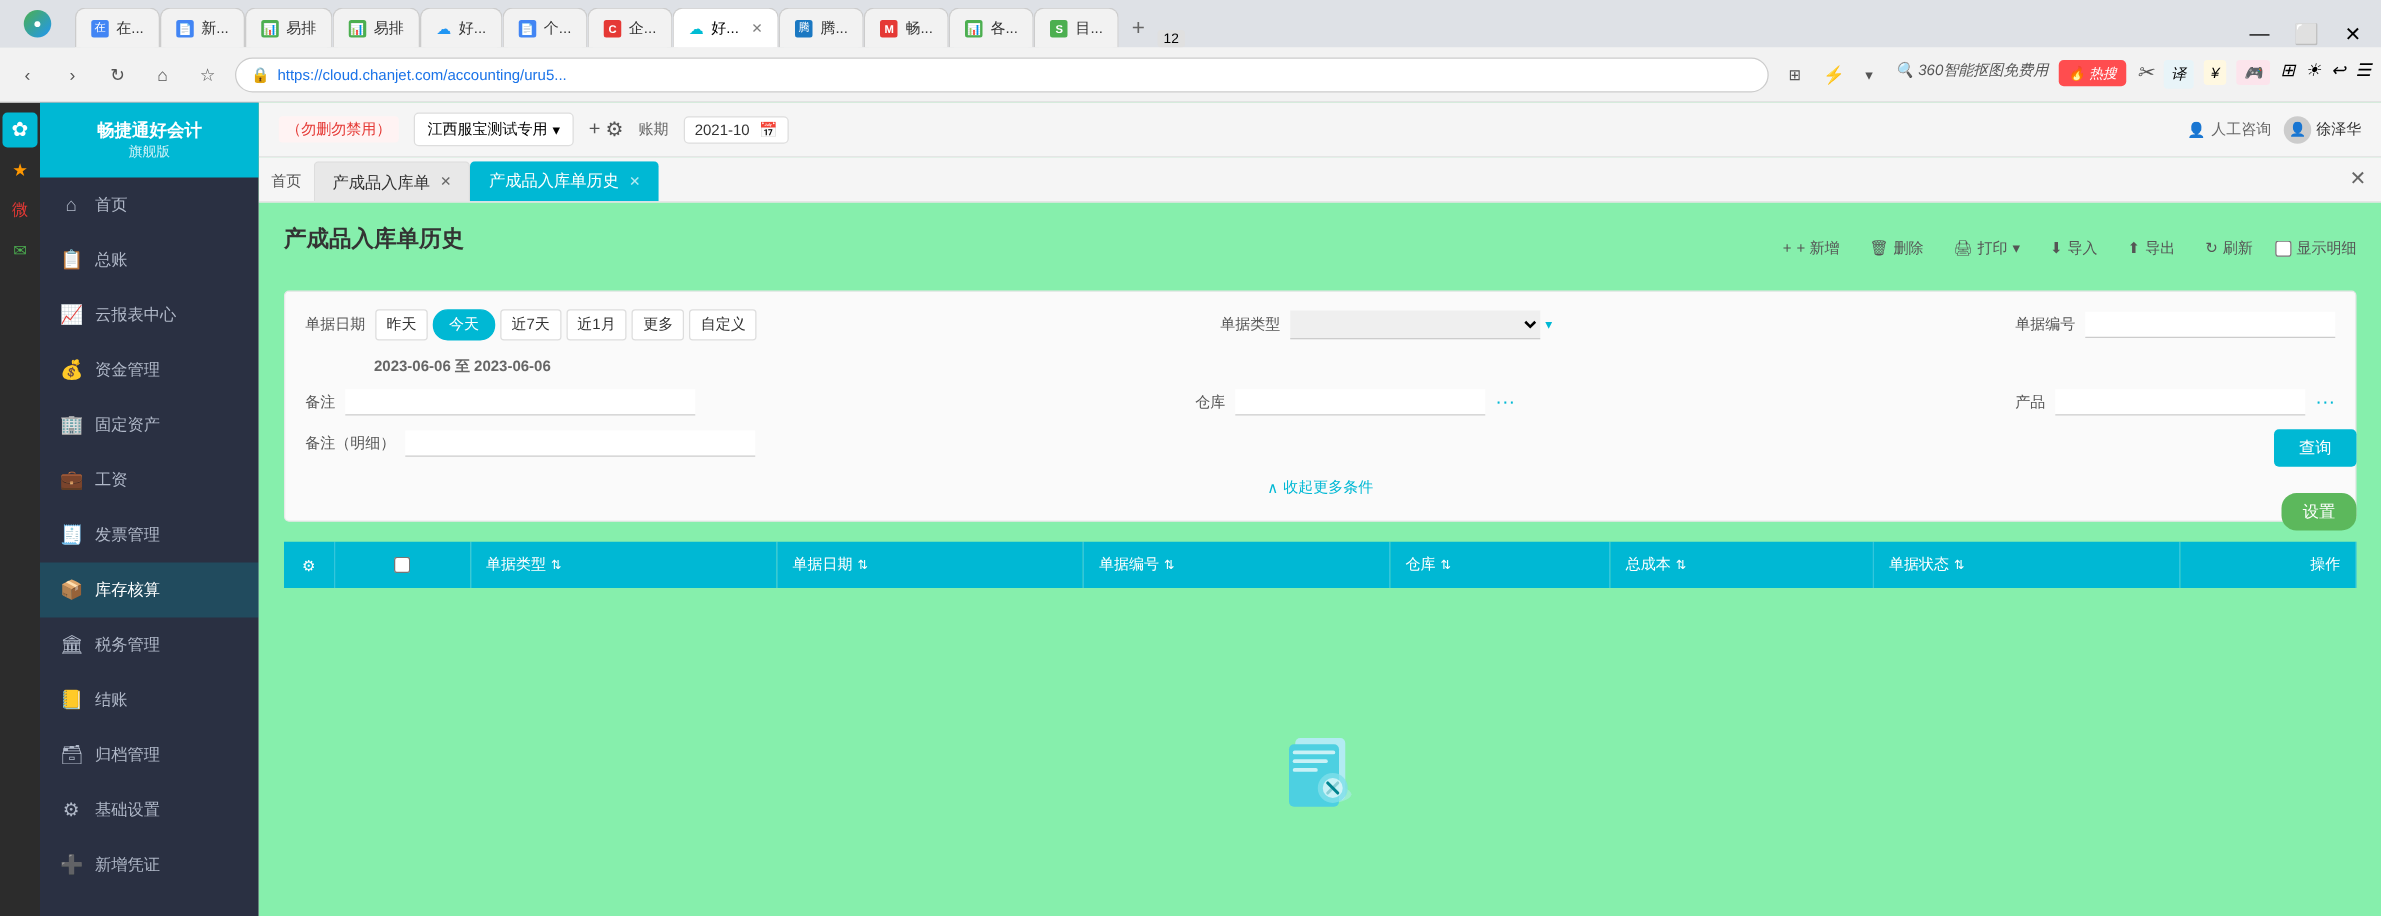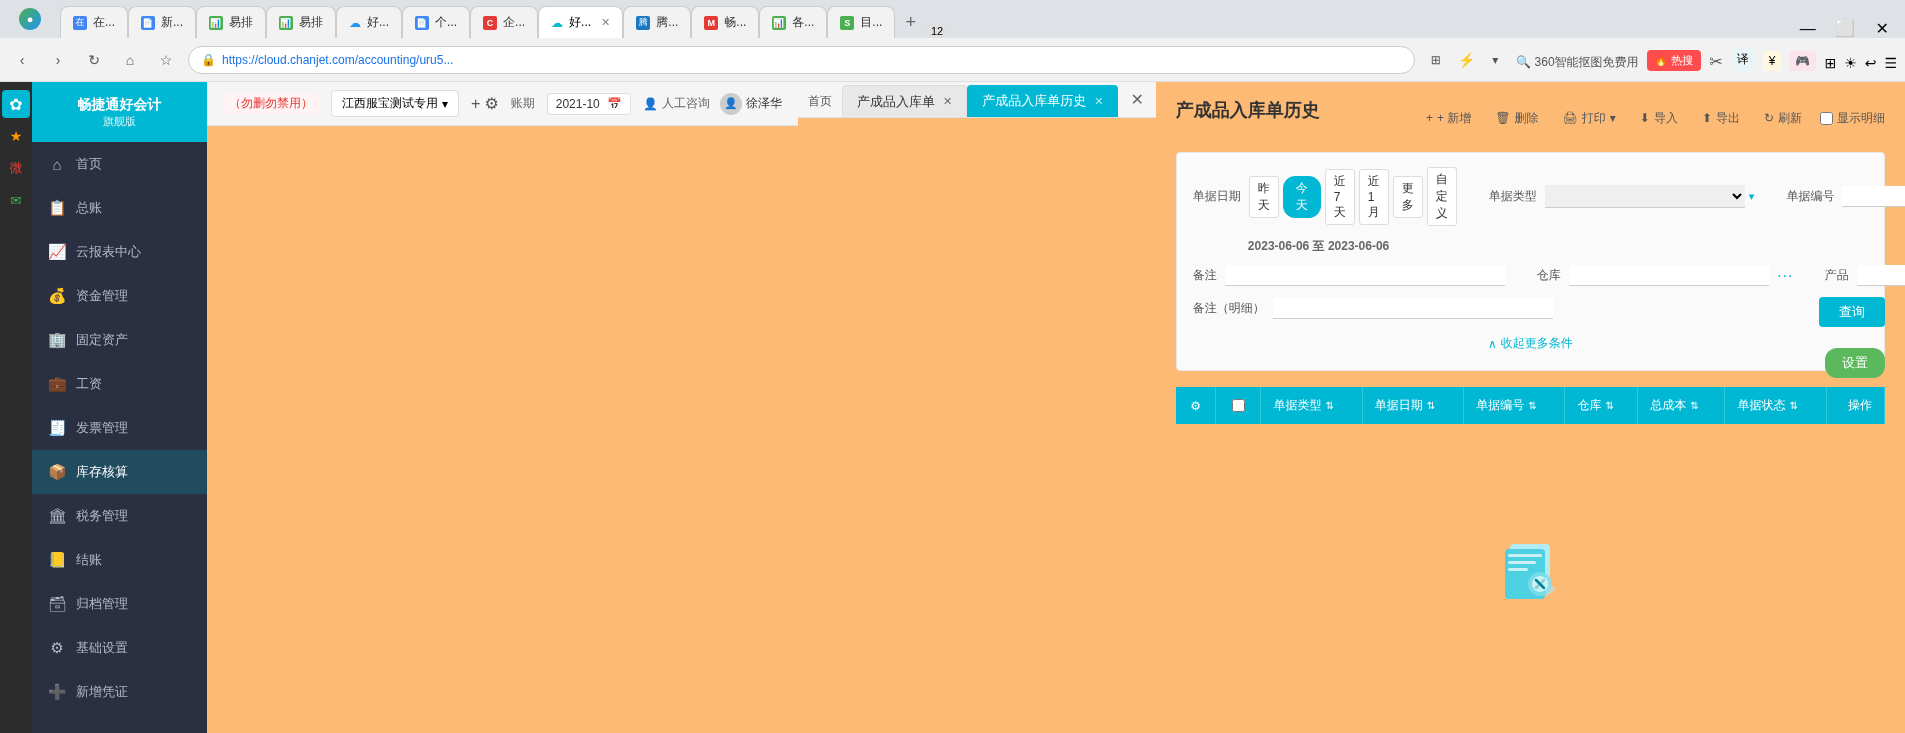--- a/index.html
+++ b/index.html
@@ -34,21 +34,21 @@
     
     .sidebar { width: 175px; background: #2a3042; display: flex; flex-direction: column; }
     .sidebar-header { height: 60px; background: #00b8d4; display: flex; align-items: center; justify-content: center; flex-direction: column; }
     .sidebar-logo-text { color: white; font-size: 14px; font-weight: bold; }
     .sidebar-sub { color: rgba(255,255,255,0.8); font-size: 11px; }
     .sidebar-item { height: 44px; display: flex; align-items: center; padding: 0 16px; gap: 10px; cursor: pointer; color: #b0b8c8; font-size: 13px; }
     .sidebar-item.active { background: rgba(0,184,212,0.2); color: white; }
     .sidebar-item-icon { font-size: 15px; width: 18px; text-align: center; }
     
     
-    .content-area { flex: 1; display: flex; flex-direction: row; background: #fdba74; overflow: hidden; }
+    .content-area { flex: 1; display: flex; flex-direction: column; background: #86efac; overflow: hidden; }
     
     
     .top-header { height: 44px; background: #f5f5f5; display: flex; align-items: center; padding: 0 16px; gap: 12px; border-bottom: 1px solid #e0e0e0; }
     .company-select { display: flex; align-items: center; gap: 4px; background: white; border: 1px solid #ddd; border-radius: 4px; padding: 4px 10px; font-size: 12px; cursor: pointer; }
     .period-label { font-size: 12px; color: #666; }
     .period-value { font-size: 12px; color: #333; background: white; border: 1px solid #ddd; border-radius: 4px; padding: 3px 8px; }
     .header-right { margin-left: auto; display: flex; align-items: center; gap: 10px; }
     .service-btn { font-size: 12px; color: #666; cursor: pointer; display: flex; align-items: center; gap: 4px; }
     .user-info { font-size: 12px; color: #333; display: flex; align-items: center; gap: 4px; }
     .user-avatar { width: 22px; height: 22px; border-radius: 50%; background: #ccc; display: flex; align-items: center; justify-content: center; font-size: 11px; }
@@ -192,21 +192,21 @@
       <span style="color:#4caf50;font-size:12px;">🔒</span>
       <span class="url">https://cloud.chanjet.com/accounting/uru5...</span>
     </div>
 
     <div style="display:flex;align-items:center;gap:4px;">
       <div style="font-size:12px;cursor:pointer;padding:4px 8px;color:#555;">⊞</div>
       <div style="font-size:14px;cursor:pointer;padding:4px 6px;color:#555;">⚡</div>
       <div style="font-size:12px;cursor:pointer;padding:4px 6px;color:#555;">▾</div>
     </div>
 
-    <div style="display:flex;align-items:flex-end;gap:8px;margin-left:4px;">
+    <div style="display:flex;align-items:flex-start;gap:8px;margin-left:4px;font-style:italic;">
       <div style="display:flex;align-items:center;gap:3px;font-size:12px;color:#555;cursor:pointer;">🔍 360智能抠图免费用</div>
       <div class="hot-search">🔥 热搜</div>
       <div style="font-size:16px;cursor:pointer;color:#555;">✂</div>
       <div style="font-size:12px;cursor:pointer;background:#e8f4f8;border-radius:3px;padding:3px 6px;">译</div>
       <div style="font-size:12px;cursor:pointer;background:#fff8e1;border-radius:3px;padding:3px 6px;">¥</div>
       <div style="font-size:12px;cursor:pointer;background:#fce4ec;border-radius:3px;padding:3px 6px;">🎮</div>
       <div style="font-size:14px;cursor:pointer;">⊞</div>
       <div style="font-size:14px;cursor:pointer;">☀</div>
       <div style="font-size:14px;cursor:pointer;">↩</div>
       <div style="font-size:14px;cursor:pointer;">☰</div>

